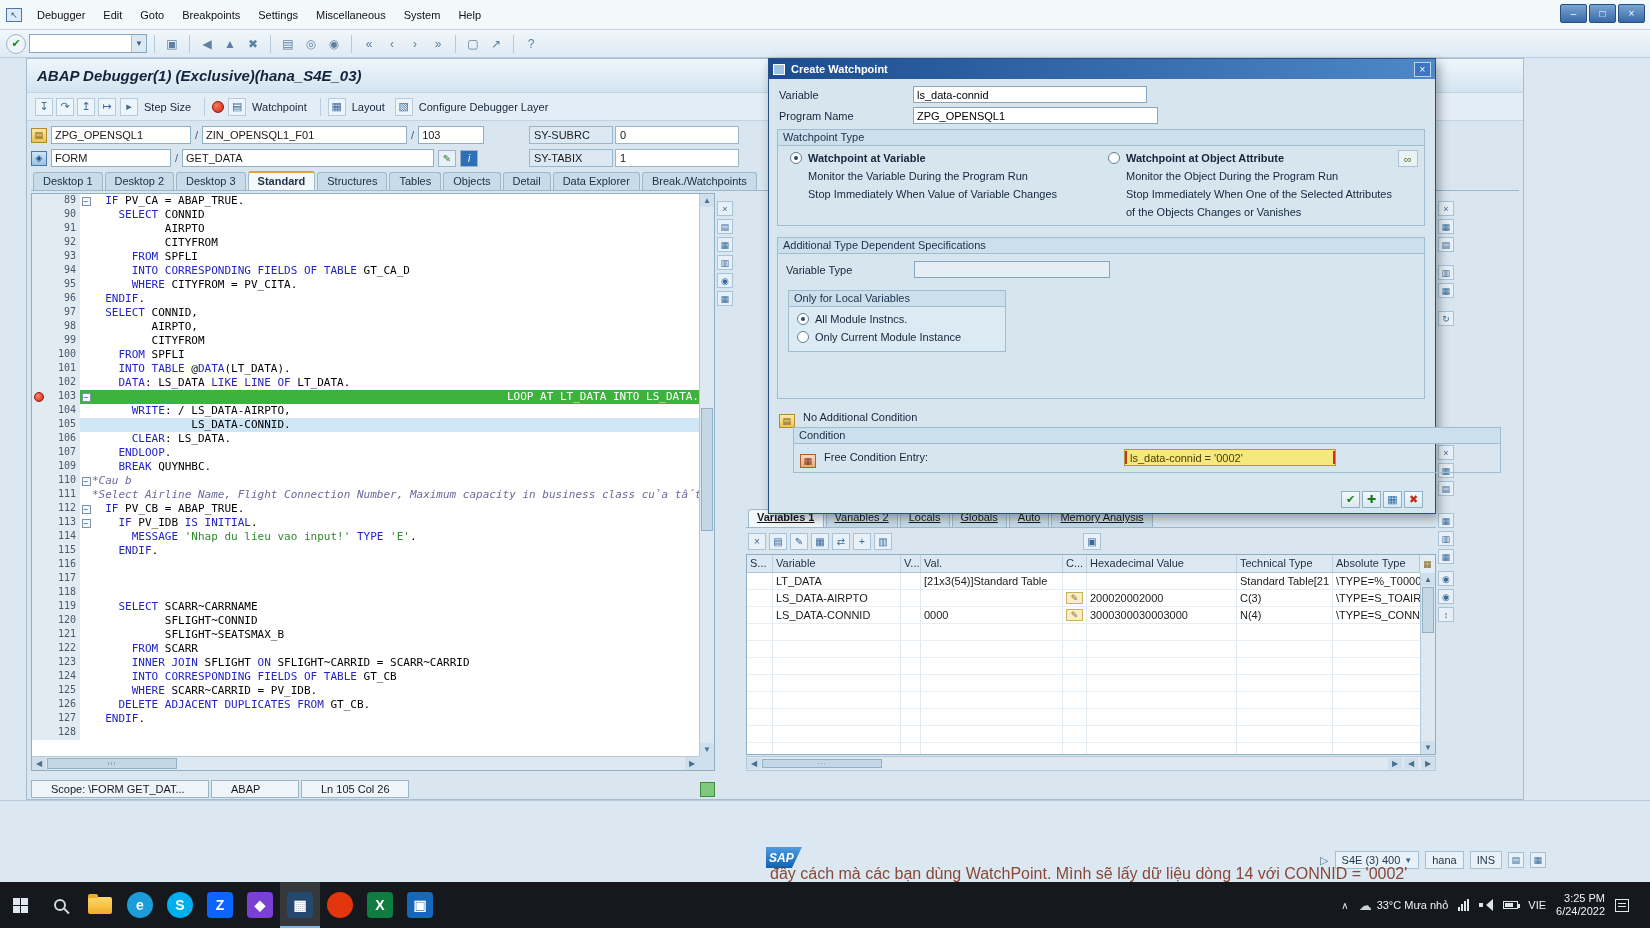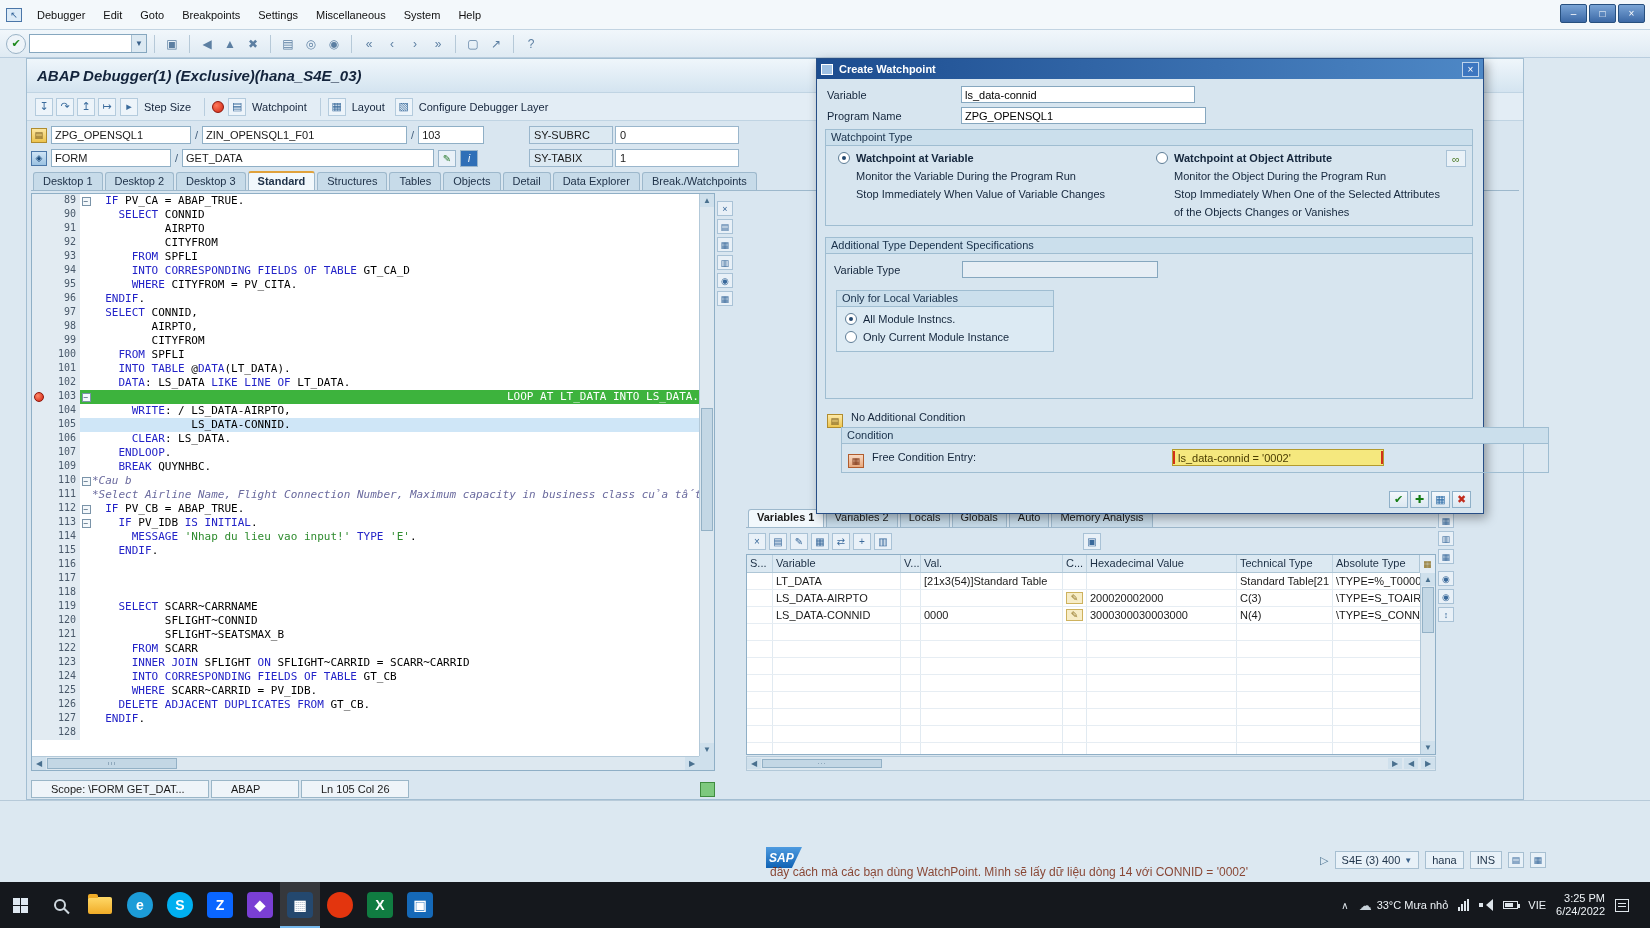--- a/index.html
+++ b/index.html
@@ -80,21 +80,21 @@
   .es-cell{height:18px;background:#eef4f9;border:1px solid #9ab6c8;padding:0 19px;display:flex;align-items:center;white-space:nowrap;overflow:hidden;}
   .es-green{margin-left:auto;width:15px;height:15px;background:#7ec97e;border:1px solid #3f8c3f;}
 
   
   .strip{position:absolute;width:17px;display:flex;flex-direction:column;gap:3px;}
   .si{width:16px;height:15px;background:#e8f0f7;border:1px solid #a9c2d6;color:#39699b;font-size:9px;display:flex;align-items:center;justify-content:center;flex:none;}
 
   
   .vars{position:absolute;left:719px;top:450px;width:690px;height:262px;}
   .vtabs{height:19px;display:flex;align-items:flex-end;gap:2px;padding-left:2px;border-bottom:1px solid #9db8cc;}
-  .vtab{height:17px;padding:1px 8px 16px;background:#c7dbe9;border:1px solid #9db8cc;border-bottom:none;border-radius:3px 3px 0 0;white-space:nowrap;}
+  .vtab{height:17px;padding:1px 8px 16px;background:#c7dbe9;border:1px solid #9db8cc;border-bottom:none;border-radius:3px 3px 0 0;white-space:nowrap;text-decoration:underline;}
   .vtab.active{background:#f2f8fc;font-weight:bold;}
   .vtools{position:relative;height:26px;display:flex;align-items:center;gap:3px;padding:0 2px;}
   .vti{width:18px;height:17px;background:#e9f1f8;border:1px solid #a9c2d6;color:#39699b;font-size:10px;display:flex;align-items:center;justify-content:center;}
   .vti.lone{position:absolute;left:337px;}
   .vtable{position:absolute;left:0;right:0;top:45px;bottom:16px;background:#fff;border:1px solid #8fafc6;overflow:hidden;}
   .vth{display:flex;height:18px;background:#dce9f2;border-bottom:1px solid #aec6d6;position:relative;}
   .vth .hc{border-right:1px solid #bed2e0;padding:2px 3px;white-space:nowrap;overflow:hidden;color:#1c2f44;}
   .vtr{display:flex;height:17px;border-bottom:1px solid #e6edf3;}
   .vtr .tc{border-right:1px solid #e1eaf1;padding:1px 3px;white-space:nowrap;overflow:hidden;display:flex;align-items:center;}
   .c0{width:26px;flex:none;}.c1{width:128px;flex:none;}.c2{width:20px;flex:none;}.c3{width:142px;flex:none;}
@@ -105,21 +105,21 @@
   .tvs .arr{position:absolute;left:0;right:0;height:13px;font-size:8px;color:#49708f;text-align:center;line-height:13px;background:#cfe0ec;}
   .tvs .arr.dn{bottom:0;}
   .tvs-thumb{position:absolute;left:1px;right:1px;top:14px;height:46px;background:#c3d7e5;border:1px solid #93b1c6;}
   .vhs{position:absolute;left:0;right:0;bottom:0;height:15px;background:#dde8f0;border:1px solid #b3c9d9;}
   .vhs .arr{position:absolute;top:1px;bottom:1px;width:14px;font-size:8px;color:#49708f;text-align:center;line-height:12px;background:#cfe0ec;}
   .vhs .a2{right:33px;}.vhs .a3{right:17px;}.vhs .a4{right:0;}
   .vhs-thumb{position:absolute;left:15px;top:2px;bottom:2px;width:120px;background:#c3d7e5;border:1px solid #93b1c6;}
   .vhs-thumb::after{content:"";position:absolute;left:50%;top:3px;bottom:3px;width:8px;margin-left:-4px;background:repeating-linear-gradient(90deg,#8fa9bd 0 1px,transparent 1px 3px);}
 
   
-  .dlg{position:absolute;left:768px;top:58px;width:668px;height:456px;background:#d7e5ef;border:1px solid #274e86;box-shadow:3px 4px 10px rgba(0,0,0,.35);z-index:40;margin-left:48px;}
+  .dlg{position:absolute;left:768px;top:58px;width:668px;height:456px;background:#d7e5ef;border:1px solid #274e86;box-shadow:3px 4px 10px rgba(0,0,0,.35);z-index:40;}
   .dlg-tb{height:20px;background:linear-gradient(90deg,#1c4c8f,#4e88c6);display:flex;align-items:center;color:#fff;padding:0 4px;gap:6px;}
   .dlg-ic{width:12px;height:11px;border:1px solid #fff;background:#9fc1e4;flex:none;}
   .dlg-ttl{font-weight:bold;flex:1;}
   .dlg-x{width:17px;height:15px;background:#3c76c0;border:1px solid #bcd2ea;color:#fff;font-size:10px;display:flex;align-items:center;justify-content:center;}
   .dlg-body{position:relative;height:436px;}
   .dl{position:absolute;color:#14263c;}
   .din{position:absolute;height:17px;background:#fff;border:1px solid #86a7bf;font:11px "Liberation Sans",sans-serif;padding:0 3px;}
   .grp{position:absolute;border:1px solid #9fbdd1;}
   .grp-h{height:16px;background:#cbdfec;border-bottom:1px solid #9fbdd1;padding:1px 5px;color:#18304a;}
   .radio{width:12px;height:12px;border-radius:50%;border:1px solid #5f7e97;background:#fff;display:inline-block;vertical-align:-2px;margin-right:6px;position:relative;}
@@ -132,21 +132,21 @@
   .cond-input::after{content:"";position:absolute;right:0;top:1px;bottom:1px;width:2px;background:#d2301a;}
   .dlg-btns{position:absolute;right:12px;top:412px;display:flex;gap:2px;}
   .dbtn{width:19px;height:17px;background:linear-gradient(#f3f8fc,#dcE8f1);border:1px solid #8fb0c8;font-size:11px;display:flex;align-items:center;justify-content:center;}
 
   
   .win-status{position:absolute;left:0;top:800px;right:0;height:82px;background:#dce8f1;border-top:1px solid #b7cad9;}
   .sap-logo{position:absolute;left:766px;top:46px;width:36px;height:21px;background:linear-gradient(#4e9be0,#0f62b4);clip-path:polygon(0 0,100% 0,72% 100%,0 100%);color:#fff;font-weight:bold;font-style:italic;font-size:12px;display:flex;align-items:center;padding-left:3px;}
   .ws-right{position:absolute;right:104px;top:50px;display:flex;align-items:center;gap:6px;color:#22364c;}
   .ws-cell{display:flex;align-items:center;gap:4px;background:#e8f1f8;border:1px solid #a7bfd1;height:18px;padding:0 6px;}
   .st-ic{width:16px;height:16px;background:#e8f1f8;border:1px solid #a7bfd1;color:#39699b;font-size:9px;display:flex;align-items:center;justify-content:center;}
-  .caption{position:absolute;left:770px;top:64px;width:640px;color:rgba(122,42,20,.85);font-size:12px;white-space:nowrap;overflow:hidden;}
+  .caption{position:absolute;left:770px;top:64px;width:640px;color:rgba(122,42,20,.85);font-size:16px;white-space:nowrap;overflow:hidden;}
 
   
   .taskbar{position:absolute;left:0;bottom:0;width:1650px;height:46px;background:#15181d;z-index:60;display:flex;align-items:stretch;}
   .tb-app{width:40px;display:flex;align-items:center;justify-content:center;}
   .tb-app.active{background:rgba(255,255,255,.14);box-shadow:inset 0 -2px 0 #76b9ed;}
   .win-grid{display:grid;grid-template-columns:7px 7px;grid-template-rows:7px 7px;gap:1px;}
   .win-grid span{background:#dfe9f2;}
   .search-glass{width:12px;height:12px;border:2px solid #cfd8df;border-radius:50%;position:relative;display:block;}
   .search-glass::after{content:"";position:absolute;width:7px;height:2px;background:#cfd8df;transform:rotate(45deg);right:-6px;bottom:-3px;}
   .folder{width:24px;height:17px;background:linear-gradient(#ffd968,#f0ac28);border-radius:2px;position:relative;display:block;}

